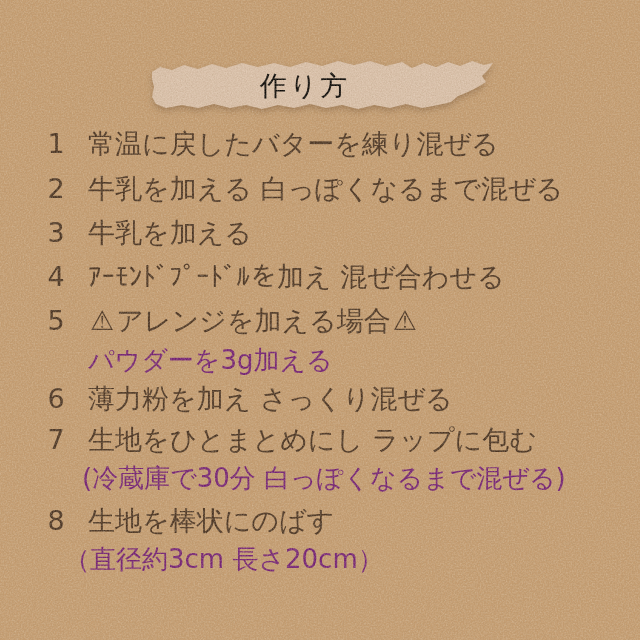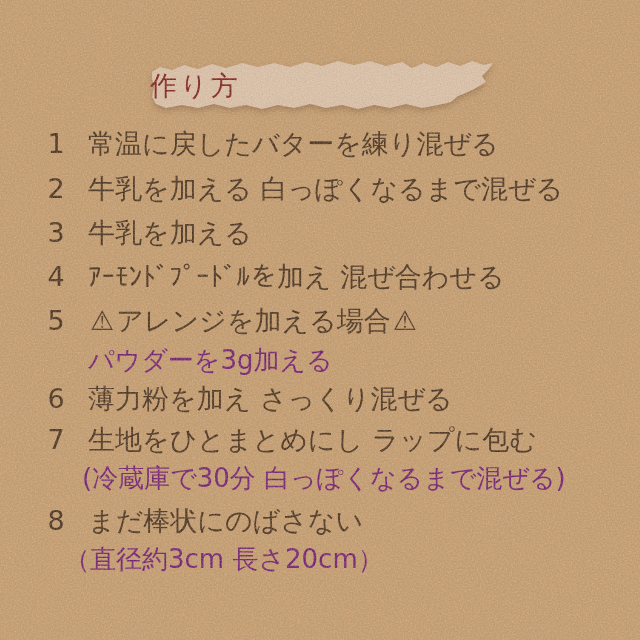--- a/index.html
+++ b/index.html
@@ -15,23 +15,24 @@
     position:absolute;
     left:150px;top:57px;
     width:346px;height:58px;
     filter:drop-shadow(0 3px 3px rgba(92,61,34,0.38));
   }
   .strip-wrap svg{display:block;}
   .title{
     position:absolute;
     left:150px;top:68px;
     width:310px;
+    text-align:center;
     font-size:27px;
     letter-spacing:3px;
-    color:#7f1d1d;
+    color:#000000;
     white-space:nowrap;
   }
   
   .row{
     position:absolute;
     left:36px;
     display:flex;
     align-items:flex-start;
     color:#46301f;
     font-size:27px;
@@ -106,21 +107,21 @@
   <span class="num">6</span>
   <span class="txt">薄力粉を加え さっくり混ぜる</span>
 </div>
 <div class="row r7">
   <span class="num">7</span>
   <span class="txt">生地をひとまとめにし ラップに包む</span>
 </div>
 <div class="subrow r7s">(冷蔵庫で30分 白っぽくなるまで混ぜる)</div>
 <div class="row r8">
   <span class="num">8</span>
-  <span class="txt">まだ棒状にのばさない</span>
+  <span class="txt">生地を棒状にのばす</span>
 </div>
 <div class="subrow r8s">（直径約3cm 長さ20cm）</div>
 
 <svg class="grain" width="640" height="640">
   <filter id="gdark">
     <feTurbulence type="fractalNoise" baseFrequency="0.8" numOctaves="3" seed="7" stitchTiles="stitch"></feTurbulence>
     <feColorMatrix type="matrix" values="0 0 0 0 0.38  0 0 0 0 0.27  0 0 0 0 0.15  0.5 0.5 0.5 0 -0.55"></feColorMatrix>
   </filter>
   <filter id="glight">
     <feTurbulence type="fractalNoise" baseFrequency="0.65" numOctaves="2" seed="42" stitchTiles="stitch"></feTurbulence>

